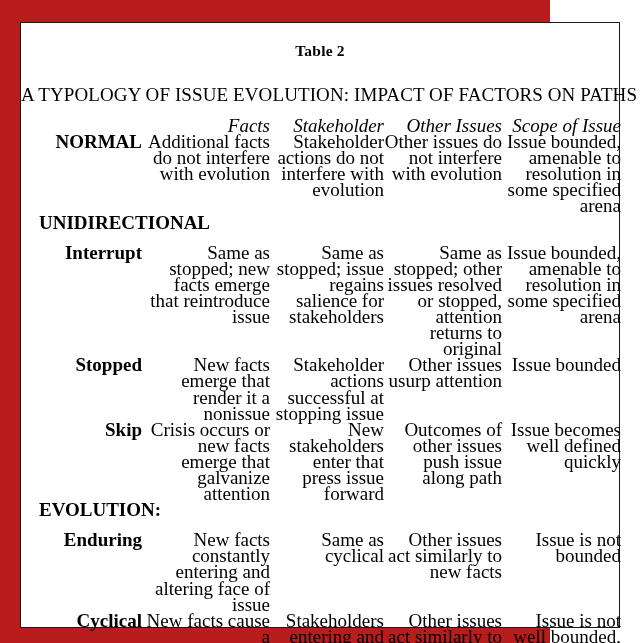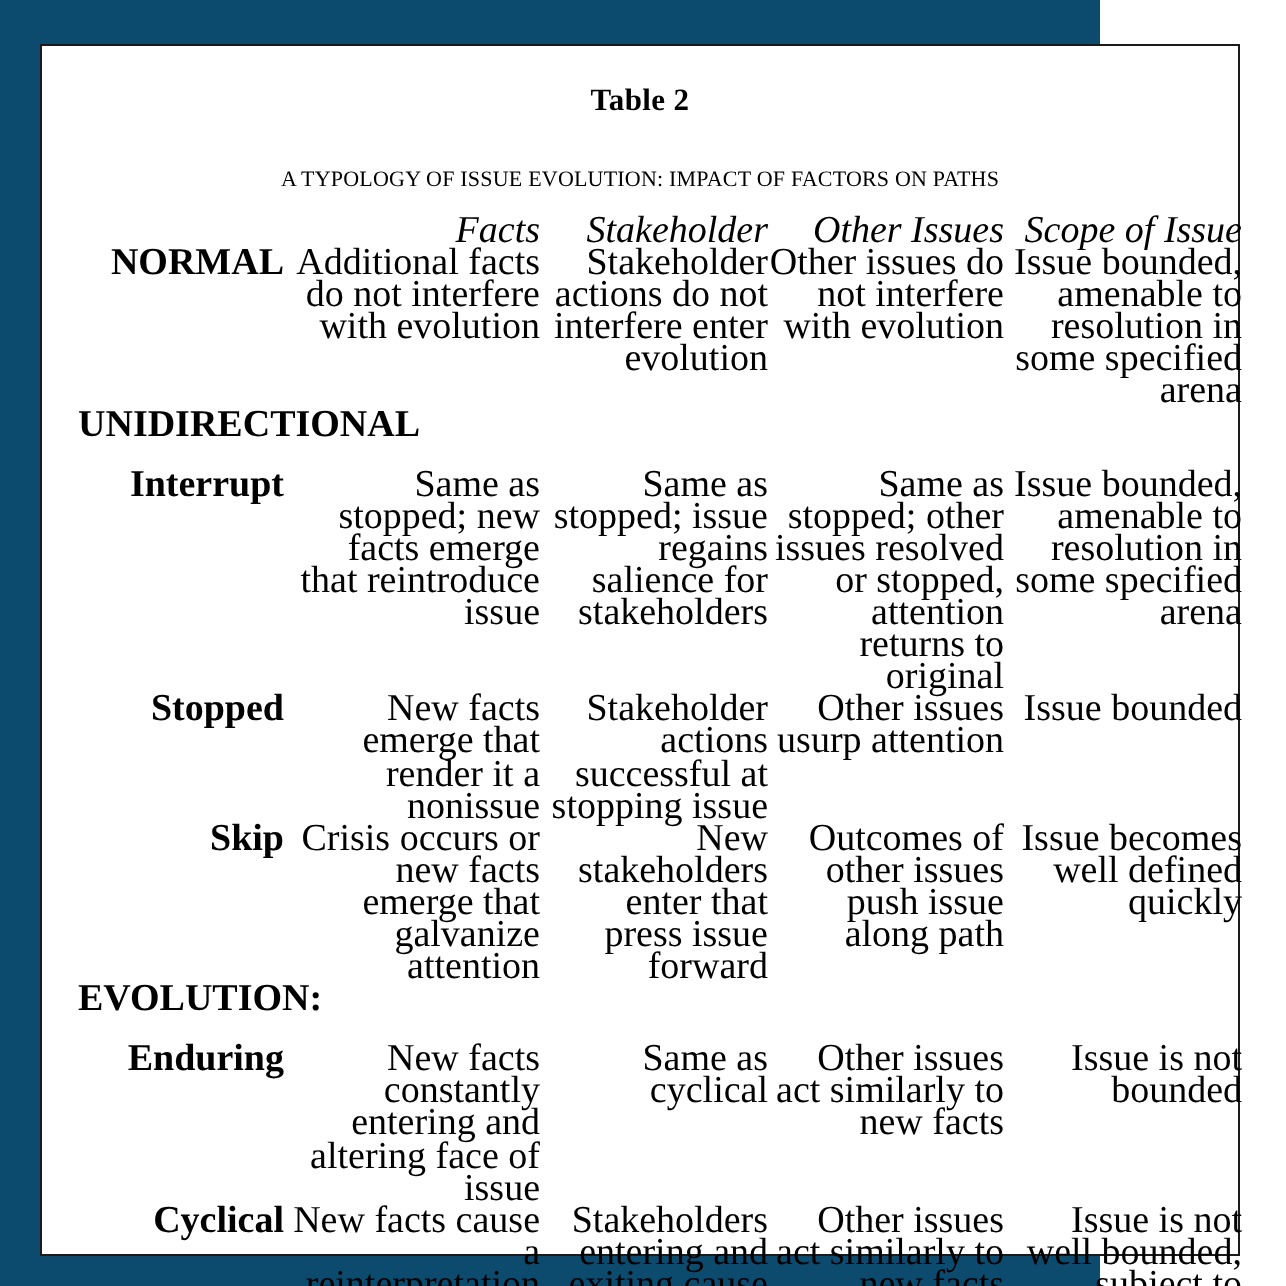--- a/index.html
+++ b/index.html
@@ -11,21 +11,21 @@
     width: 643px;
     height: 643px;
     overflow: hidden;
     font-family: "Liberation Serif", "DejaVu Serif", serif;
     color: #000000;
   }
   .page {
     position: relative;
     width: 550px;
     height: 643px;
-    background: #0c4a6e;
+    background: #b91c1c;
   }
   .frame {
     position: absolute;
     left: 20px;
     top: 22px;
     width: 600px;
     height: 606px;
     border: 1.6px solid #1a1a1a;
     box-sizing: border-box;
     background: #ffffff;
@@ -39,21 +39,21 @@
   }
   .table-number {
     text-align: center;
     font-weight: bold;
     font-size: 15.5px;
     letter-spacing: 0.2px;
     margin-top: 19px;
   }
   .table-title {
     text-align: center;
-    font-size: 11px;
+    font-size: 19px;
     letter-spacing: 0.1px;
     margin-top: 24px;
     white-space: nowrap;
   }
   table.typology {
     border-collapse: collapse;
     width: 100%;
     table-layout: fixed;
     margin-top: 12px;
   }
@@ -128,21 +128,21 @@
             <th class="col-head">Stakeholder</th>
             <th class="col-head">Other Issues</th>
             <th class="col-head">Scope of Issue</th>
           </tr>
         </thead>
         <tbody>
 
           <tr class="data-row">
             <td class="rowlabel group">NORMAL</td>
             <td class="cell">Additional facts do not interfere with evolution</td>
-            <td class="cell">Stakeholder actions do not interfere enter evolution</td>
+            <td class="cell">Stakeholder actions do not interfere with evolution</td>
             <td class="cell">Other issues do not interfere with evolution</td>
             <td class="cell">Issue bounded, amenable to resolution in some specified arena</td>
           </tr>
 
           <tr class="group-row">
             <td class="rowlabel group">UNIDIRECTIONAL</td>
             <td class="cell"></td>
             <td class="cell"></td>
             <td class="cell"></td>
             <td class="cell"></td>

